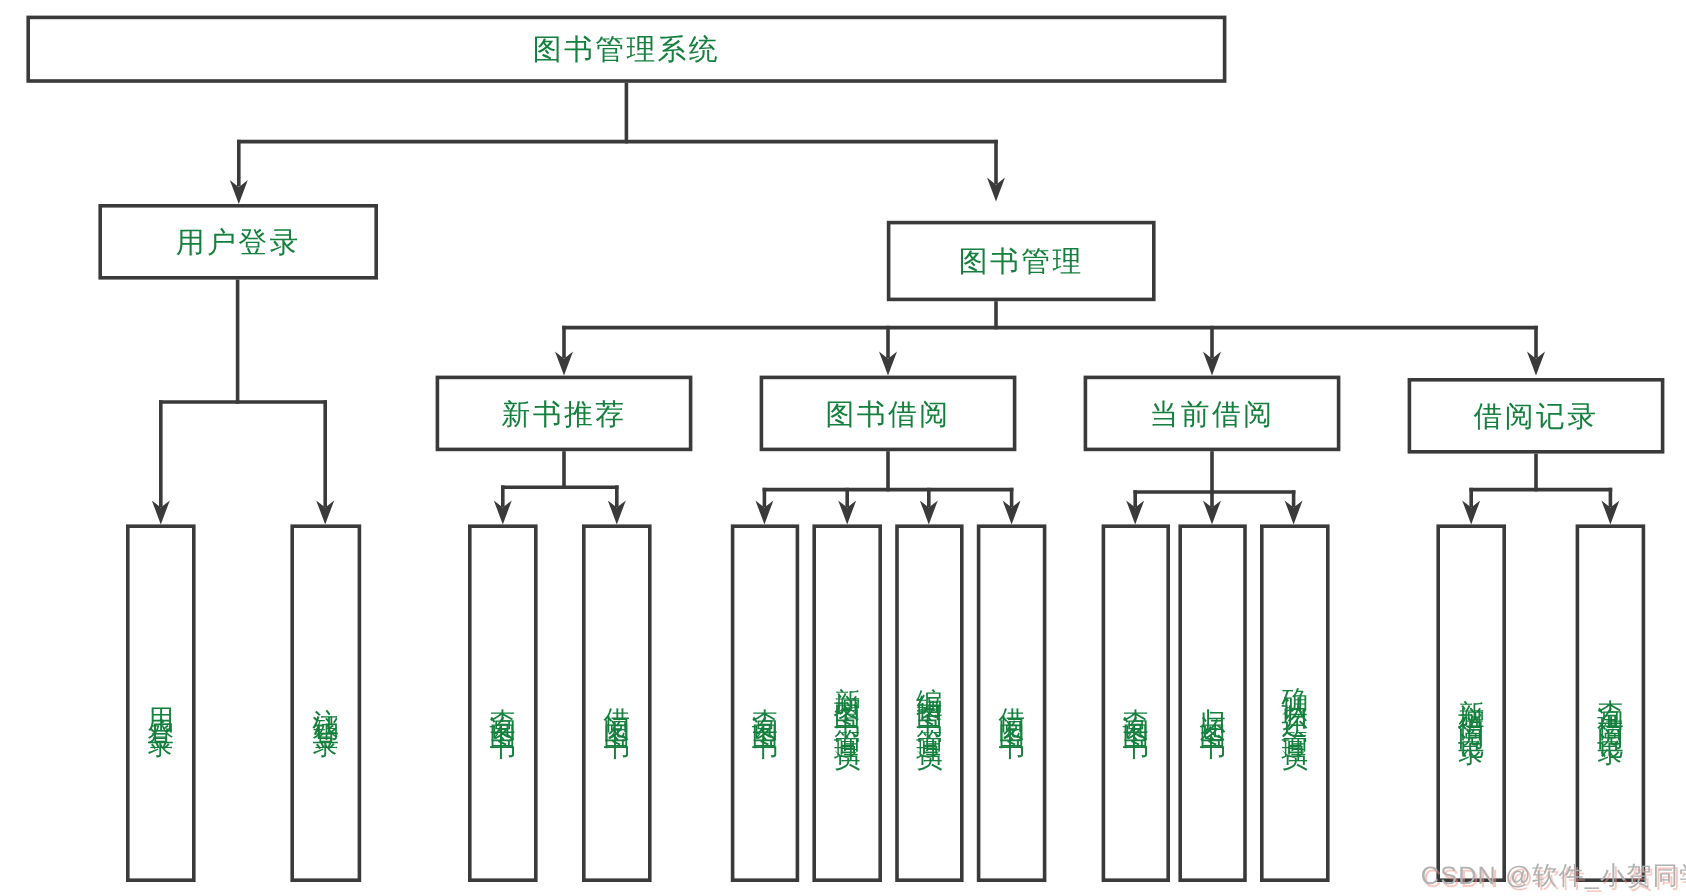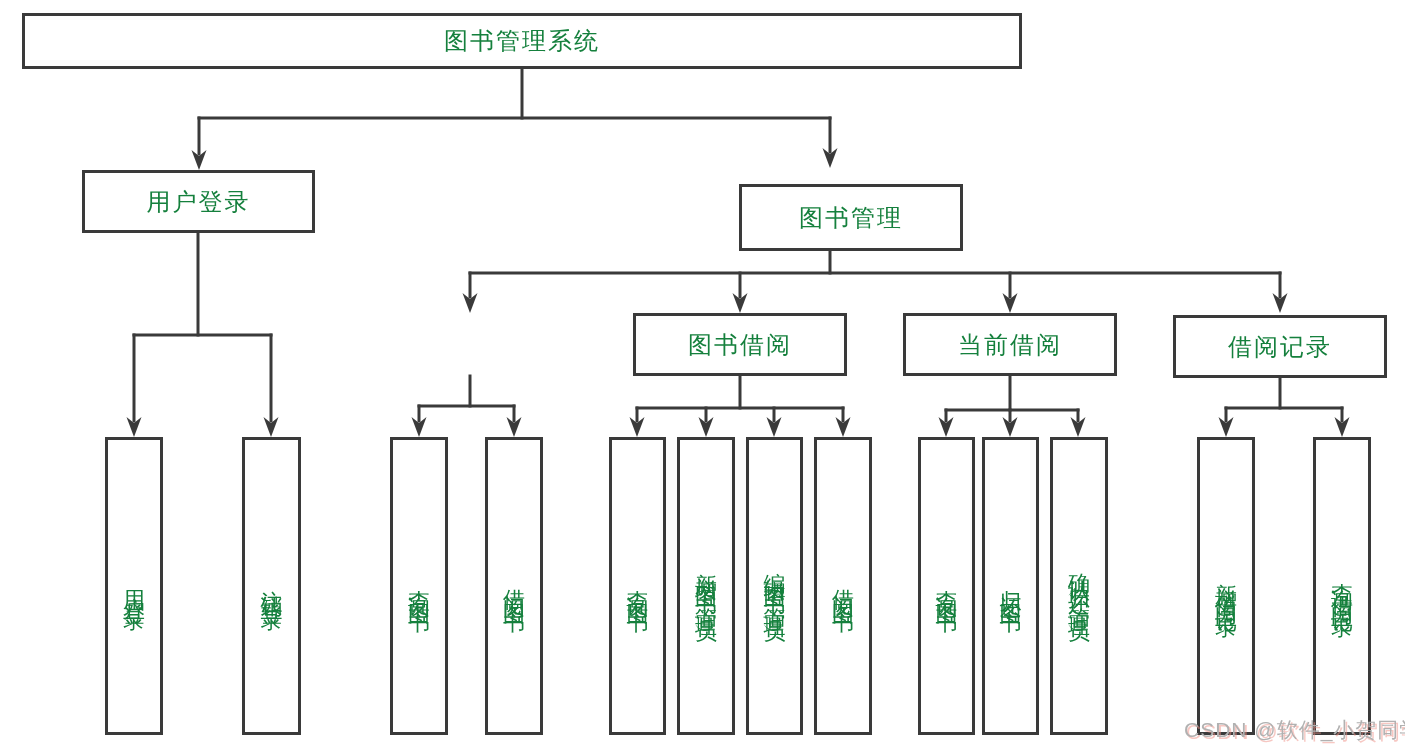--- a/index.html
+++ b/index.html
@@ -90,20 +90,23 @@
     <span class="lbl">图书管理系统</span>
   </div>
 
   <div class="node h" style="left:82px;top:170px;width:233px;height:63px;">
     <span class="lbl">用户登录</span>
   </div>
   <div class="node h" style="left:713px;top:184px;width:224px;height:67px;margin-left:26px;">
     <span class="lbl">图书管理</span>
   </div>
 
+  <div class="node h" style="left:363px;top:313px;width:214px;height:63px;">
+    <span class="lbl">新书推荐</span>
+  </div>
   <div class="node h" style="left:903px;top:313px;width:214px;height:63px;">
     <span class="lbl">当前借阅</span>
   </div>
   <div class="node h" style="left:633px;top:313px;width:214px;height:63px;">
     <span class="lbl">图书借阅</span>
   </div>
   <div class="node h" style="left:1173px;top:315px;width:214px;height:63px;">
     <span class="lbl">借阅记录</span>
   </div>
 

